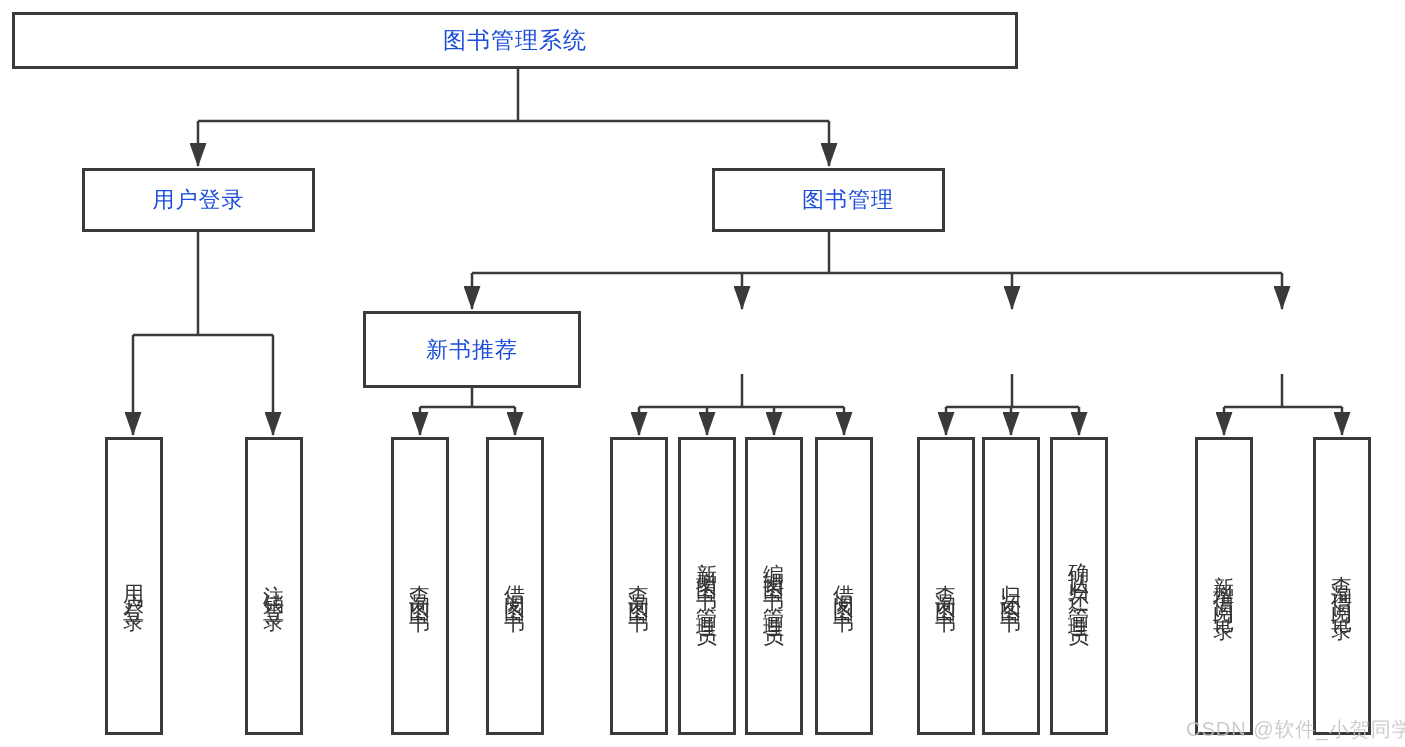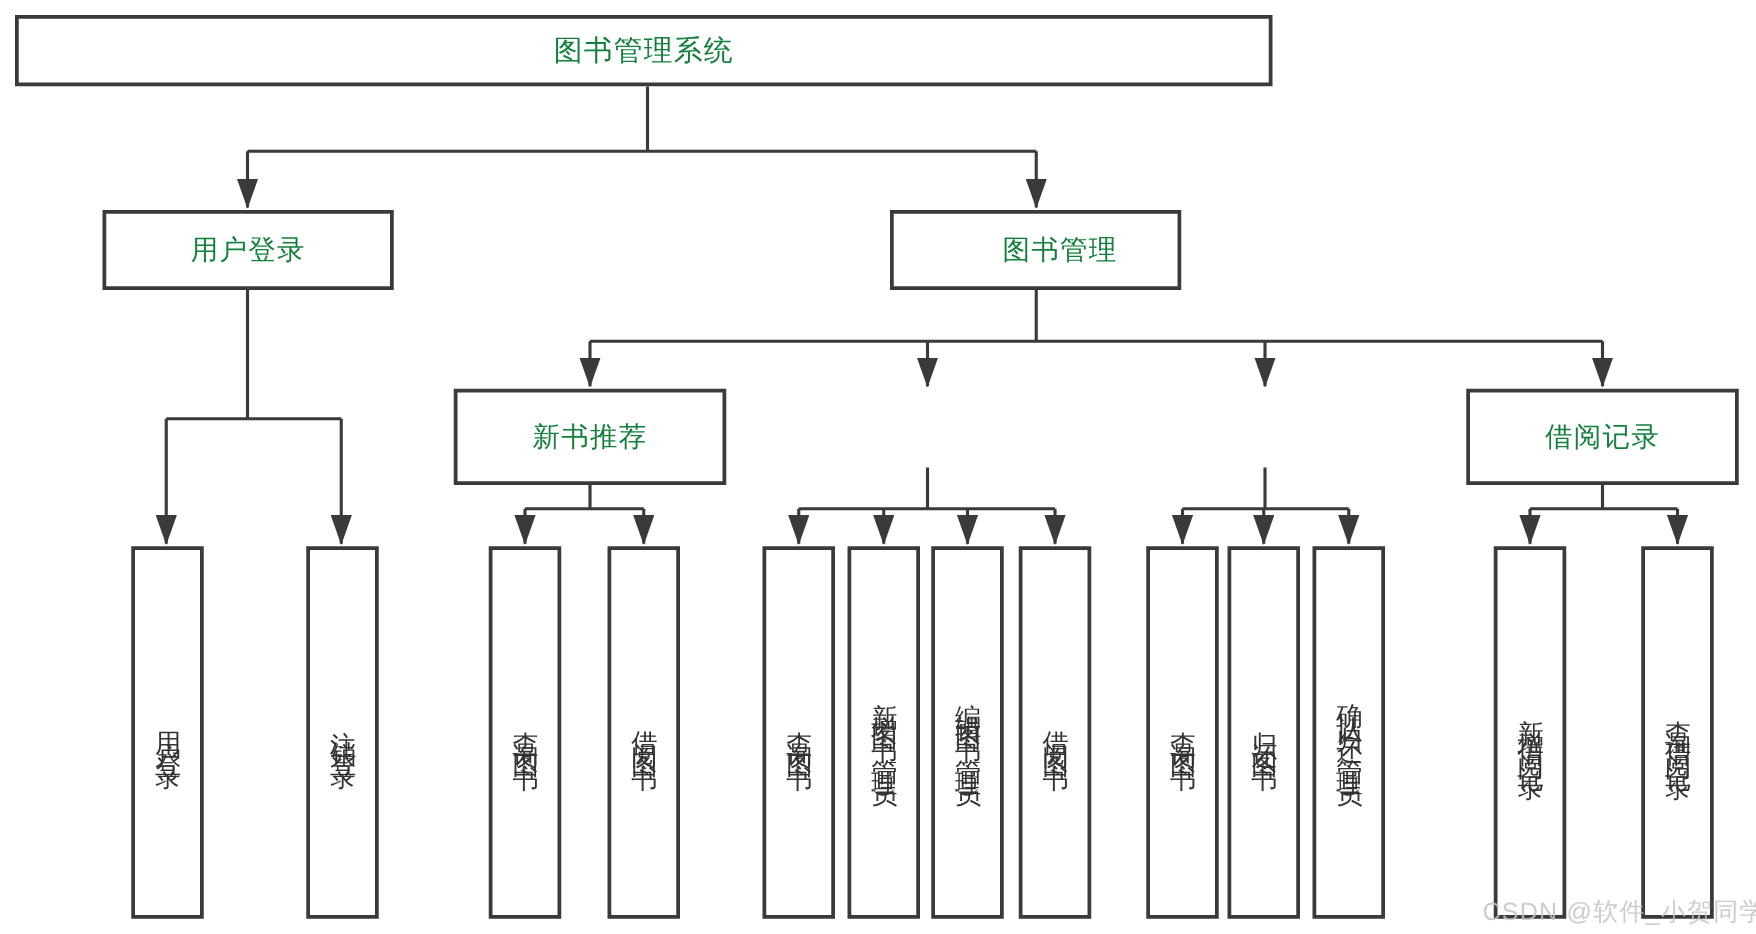--- a/index.html
+++ b/index.html
@@ -22,21 +22,21 @@
     z-index: 0;
   }
   .box {
     position: absolute;
     box-sizing: border-box;
     background: #ffffff;
     border: 3px solid #3a3a3a;
     display: flex;
     align-items: center;
     justify-content: center;
-    color: #15803d;
+    color: #1d4ed8;
     font-size: 22px;
     letter-spacing: 1px;
     z-index: 1;
   }
   .box.root { font-size: 23px; }
   .vbox {
     position: absolute;
     box-sizing: border-box;
     background: #ffffff;
     border: 3px solid #3a3a3a;
@@ -132,21 +132,20 @@
       <line x1="1342" y1="407" x2="1342" y2="435" marker-end="url(#arrow)"></line>
     </g>
   </svg>
 
   <div class="box root n-root">图书管理系统</div>
 
   <div class="box n-login">用户登录</div>
   <div class="box n-mgmt">图书管理</div>
 
   <div class="box n-l3 n-rec">新书推荐</div>
-  <div class="box n-l3 n-hist">借阅记录</div>
 
   <div class="vbox v-105">
     <span>用户登录</span>
   </div>
   <div class="vbox v-245">
     <span>注销登录</span>
   </div>
 
   <div class="vbox v-391">
     <span>查询图书</span>

